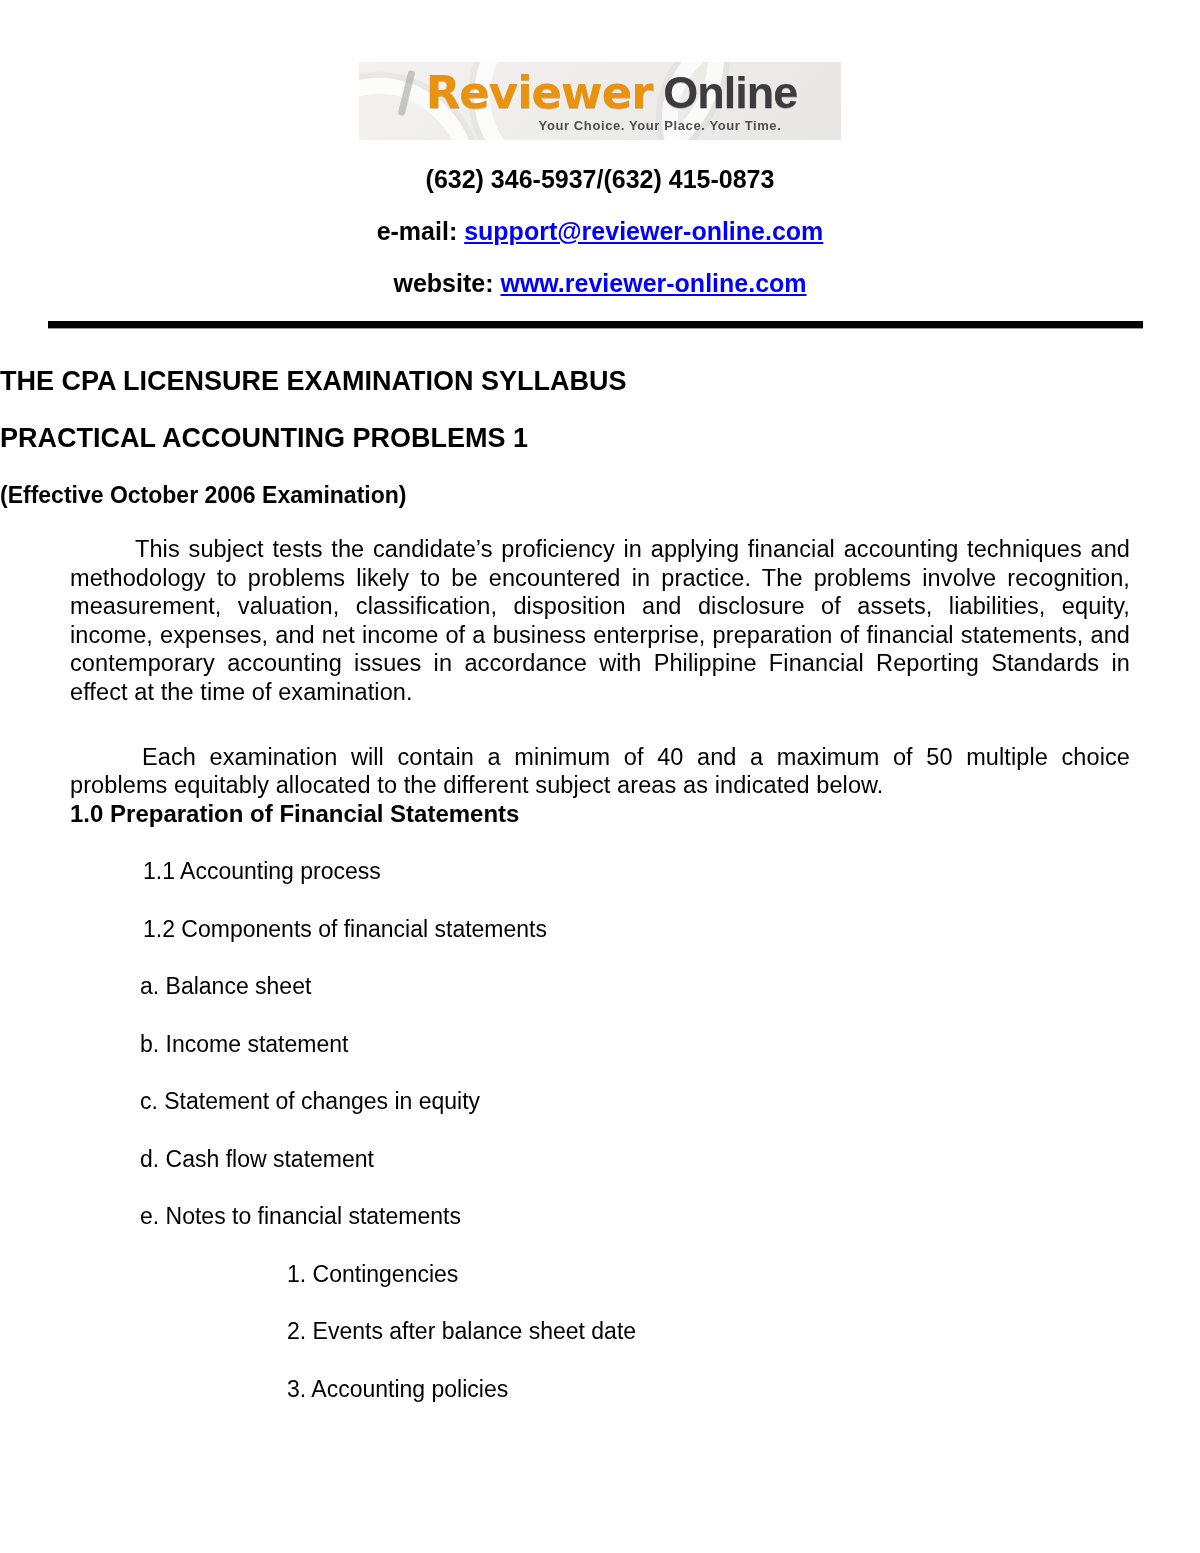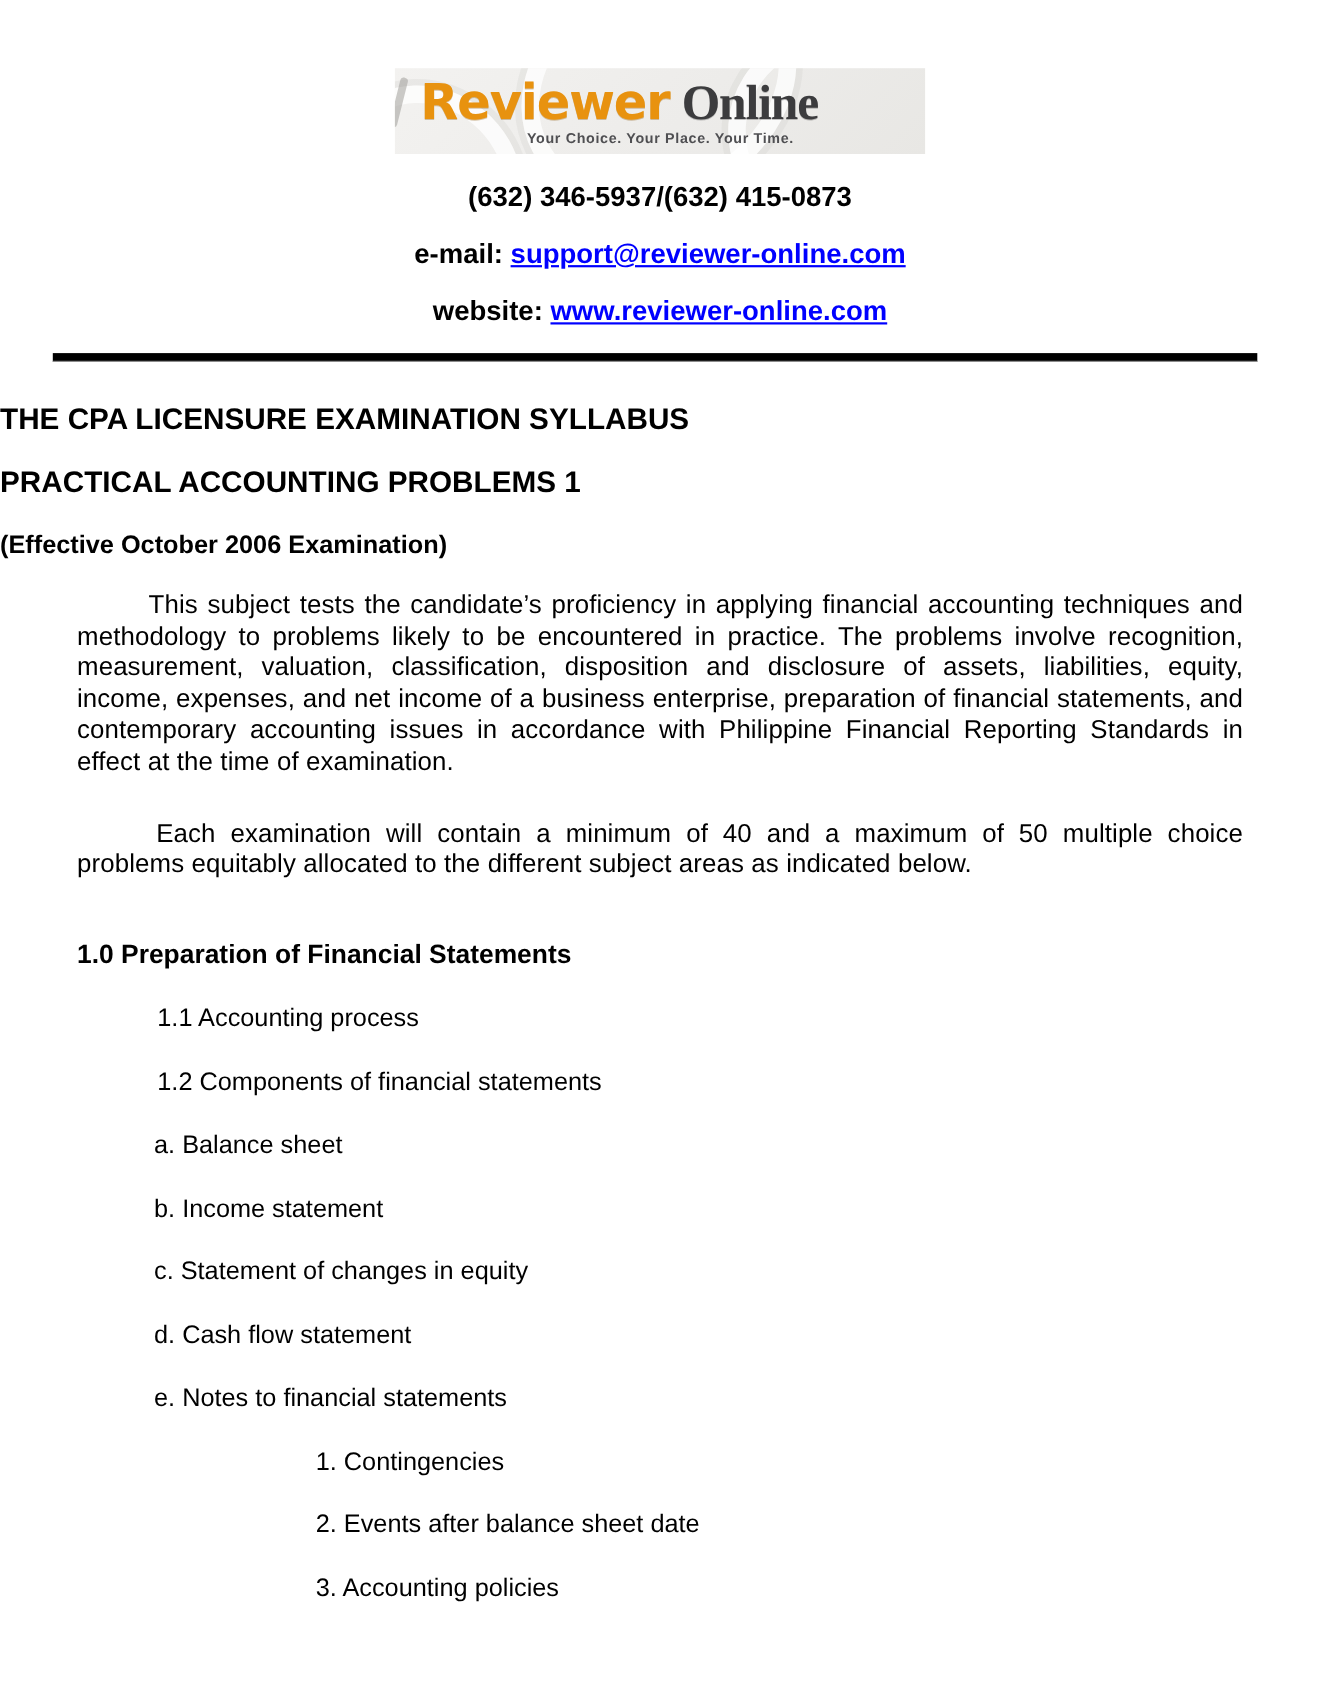--- a/index.html
+++ b/index.html
@@ -24,39 +24,39 @@
     position:absolute; border-radius:50%;
     border:16px solid rgba(255,255,255,0.75);
     box-shadow:0 0 0 6px rgba(205,203,199,0.25);
   }
   .swirl.s1 { width:260px; height:210px; top:-90px; left:110px; transform:rotate(-28deg); }
   .swirl.s2 { width:300px; height:230px; top:-40px; left:300px; transform:rotate(18deg); }
   .swirl.s3 { width:180px; height:160px; top:20px; left:-60px; transform:rotate(40deg); }
   .logo-inner {
     position:relative; z-index:2;
     display:flex; flex-direction:column;
-    justify-content:center;
+    align-items:center; justify-content:center;
     height:100%;
   }
   .logo-row { display:flex; align-items:baseline; line-height:1; }
   .logo-mark {
     width:7px; height:46px;
     background:rgba(160,158,154,0.55);
     transform:rotate(14deg);
     border-radius:3px;
     margin-right:16px; align-self:center;
   }
   .logo-word1 {
     font-family:"DejaVu Sans", sans-serif;
     font-weight:bold; font-size:45px; letter-spacing:-1px;
     color:#e8920f;
     text-shadow:0 1px 0 rgba(140,90,10,0.35);
   }
   .logo-word2 {
-    font-family:Liberation Serif, serif;
+    font-family:Liberation Sans, sans-serif;
     font-weight:bold; font-size:45px; letter-spacing:-1px;
     color:#3c3c3e; margin-left:11px;
     text-shadow:0 1px 0 rgba(60,60,60,0.3);
   }
   .logo-tagline {
     font-size:13px; font-weight:bold;
     color:#4f4f52; letter-spacing:0.6px;
     margin-top:2px; margin-left:120px;
   }
 
@@ -87,21 +87,21 @@
     font-size:23.5px; line-height:28.6px;
     text-align:justify;
     text-indent:65px;
     letter-spacing:0.1px;
   }
   .para.p1 { margin-top:26px; }
   .para.p2 { margin-top:36px; text-indent:72px; }
 
   
   .outline { margin-left:70px; font-size:23px; }
-  .o-heading { font-weight:bold; font-size:24px; line-height:28px; margin-top:54px; }
+  .o-heading { font-weight:bold; font-size:24px; line-height:28px; }
   .o-item { line-height:28px; margin-top:29.5px; }
   .o-item.lvl1 { margin-left:73px; }
   .o-item.lvl2 { margin-left:70px; }
   .o-item.lvl3 { margin-left:217px; }
 </style>
 </head>
 <body>
 
 <div class="logo-box">
   <div class="swirl s1"></div>

